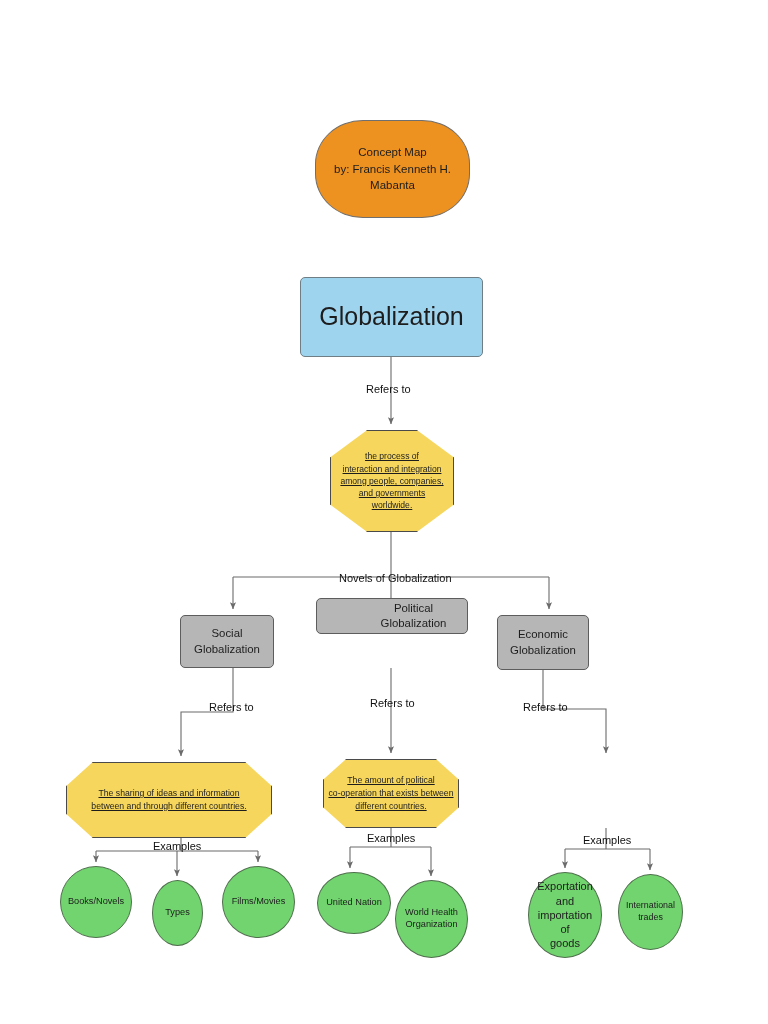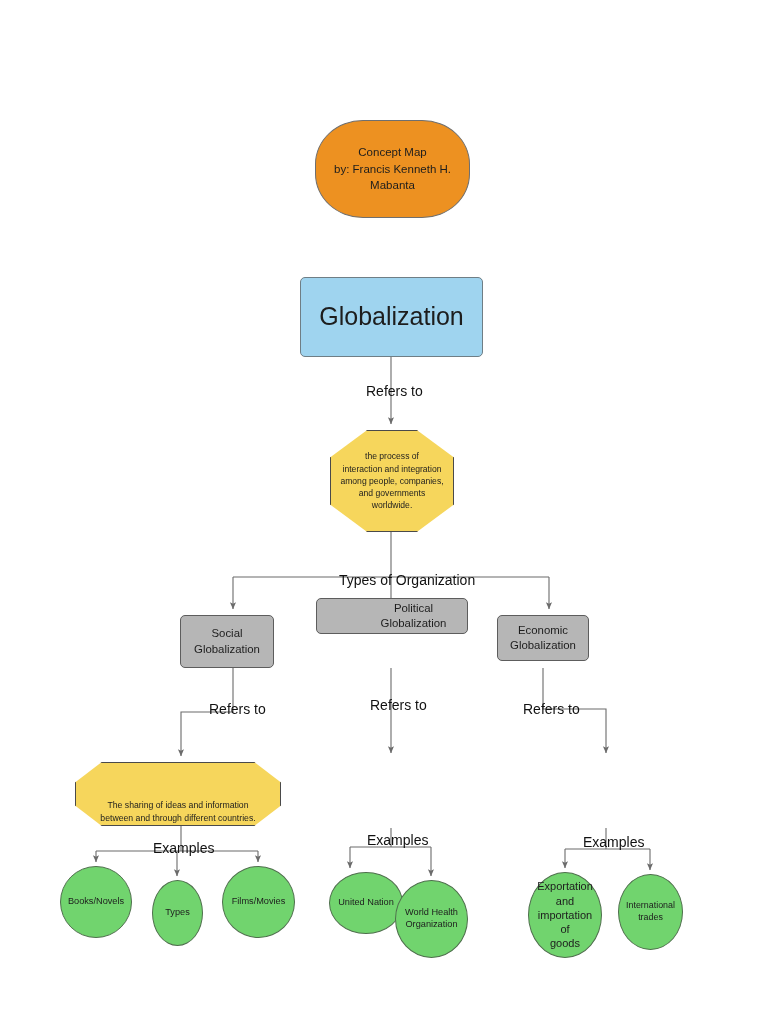--- a/index.html
+++ b/index.html
@@ -65,35 +65,35 @@
     border: 1.4px solid #6f7e85;
     border-radius: 5px;
     font-size: 25px;
     line-height: 1.1;
   }
 
   
   .oct {
     background: #F6D65C;
     border: 1.4px solid #4a4a4a;
+    text-decoration: underline;
   }
   .n-def {
     left: 330px; top: 430px;
     width: 124px; height: 102px;
     font-size: 8.6px;
     line-height: 1.42;
     clip-path: polygon(30% 0%, 70% 0%, 100% 27%, 100% 73%, 70% 100%, 30% 100%, 0% 73%, 0% 27%);
   }
   .n-social-def {
-    left: 75px; top: 762px;
-    width: 206px; height: 64px;
+    left: 66px; top: 762px;
+    width: 206px; height: 76px;
     font-size: 8.7px;
     line-height: 1.5;
     clip-path: polygon(13% 0%, 87% 0%, 100% 32%, 100% 68%, 87% 100%, 13% 100%, 0% 68%, 0% 32%);
-    align-items: flex-end;
   }
   .n-political-def {
     left: 323px; top: 759px;
     width: 136px; height: 69px;
     font-size: 8.7px;
     line-height: 1.5;
     clip-path: polygon(17% 0%, 83% 0%, 100% 30%, 100% 70%, 83% 100%, 17% 100%, 0% 70%, 0% 30%);
   }
   .n-economic-def {
     left: 511px; top: 759px;
@@ -114,43 +114,43 @@
   .n-social {
     left: 180px; top: 615px;
     width: 94px; height: 53px;
   }
   .n-political {
     left: 316px; top: 598px;
     width: 152px; height: 36px; padding-left: 43px;
   }
   .n-economic {
     left: 497px; top: 615px;
-    width: 92px; height: 46px;
+    width: 92px; height: 55px;
   }
 
   
   .ell {
     background: #71D46E;
     border: 1.4px solid #4f6f4d;
     border-radius: 50%;
     font-size: 9.2px;
     line-height: 1.3;
   }
   .n-ex-books     { left: 60px;  top: 866px; width: 72px; height: 72px; align-items: center; }
   .n-ex-news      { left: 152px; top: 880px; width: 51px; height: 66px; }
   .n-ex-films     { left: 222px; top: 866px; width: 73px; height: 72px; }
-  .n-ex-un        { left: 329px; top: 872px; width: 74px; height: 62px; }
+  .n-ex-un        { left: 317px; top: 872px; width: 74px; height: 62px; }
   .n-ex-who       { left: 395px; top: 880px; width: 73px; height: 78px; justify-content: center; }
   .n-ex-export    { left: 528px; top: 872px; width: 74px; height: 86px; font-size: 11px; }
   .n-ex-intl      { left: 618px; top: 874px; width: 65px; height: 76px; font-size: 8.9px; }
 
   
   .edge-label {
     position: absolute;
-    font-size: 14px;
+    font-size: 11px;
     color: #111;
     white-space: nowrap;
     background: transparent;
   }
   .el-refers-main   { left: 366px; top: 383px; }
   .el-types         { left: 339px; top: 572px; }
   .el-refers-social { left: 209px; top: 701px; }
   .el-refers-pol    { left: 370px; top: 697px; }
   .el-refers-econ   { left: 523px; top: 701px; }
   .el-ex-social     { left: 153px; top: 840px; }
@@ -230,20 +230,25 @@
   </div>
   <div class="node typebox n-economic">
     <span class="lbl">Economic
 Globalization</span>
   </div>
 
   <div class="node oct n-social-def">
     <span class="lbl">The sharing of ideas and information
 between and through different countries.</span>
   </div>
+  <div class="node oct n-political-def">
+    <span class="lbl">The amount of political
+co-operation that exists between
+different countries.</span>
+  </div>
 
   <div class="node ell n-ex-books">
     <span class="lbl">Books/Novels</span>
   </div>
   <div class="node ell n-ex-news">
     <span class="lbl">Types</span>
   </div>
   <div class="node ell n-ex-films">
     <span class="lbl">Films/Movies</span>
   </div>
@@ -261,21 +266,21 @@
 and
 importation of
 goods</span>
   </div>
   <div class="node ell n-ex-intl">
     <span class="lbl">International
 trades</span>
   </div>
 
   <div class="edge-label el-refers-main">Refers to</div>
-  <div class="edge-label el-types">Types of Organization</div>
+  <div class="edge-label el-types">Novels of Globalization</div>
   <div class="edge-label el-refers-social">Refers to</div>
   <div class="edge-label el-refers-pol">Refers to</div>
   <div class="edge-label el-refers-econ">Refers to</div>
   <div class="edge-label el-ex-social">Examples</div>
   <div class="edge-label el-ex-pol">Examples</div>
   <div class="edge-label el-ex-econ">Examples</div>
 
 </div>
 
 </body></html>

